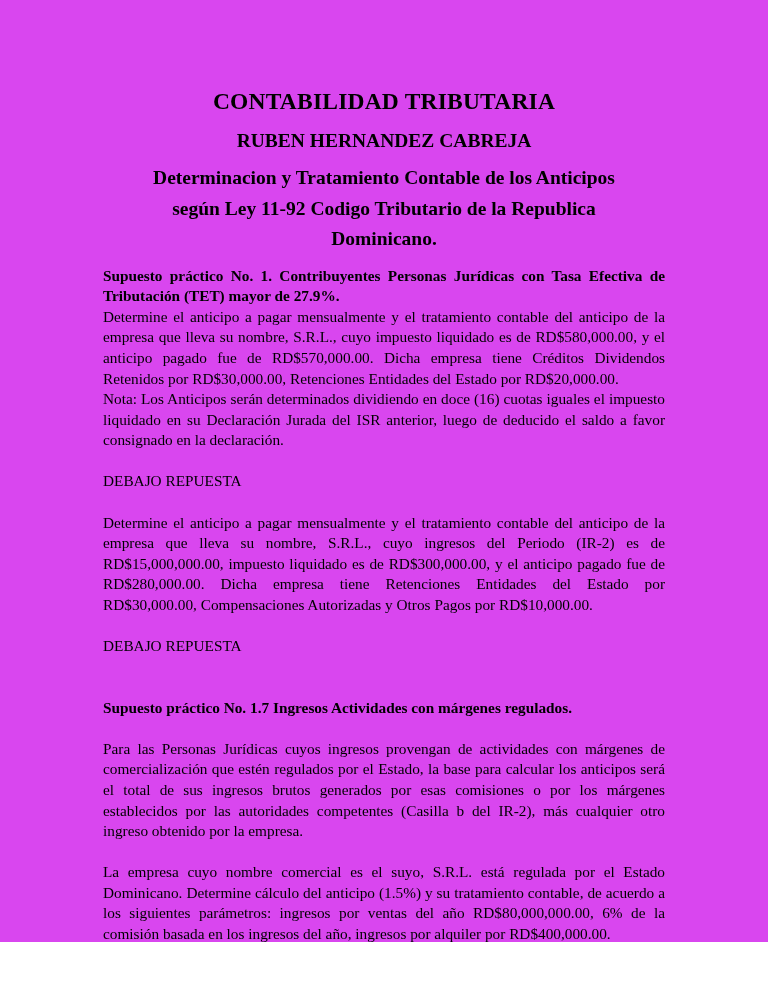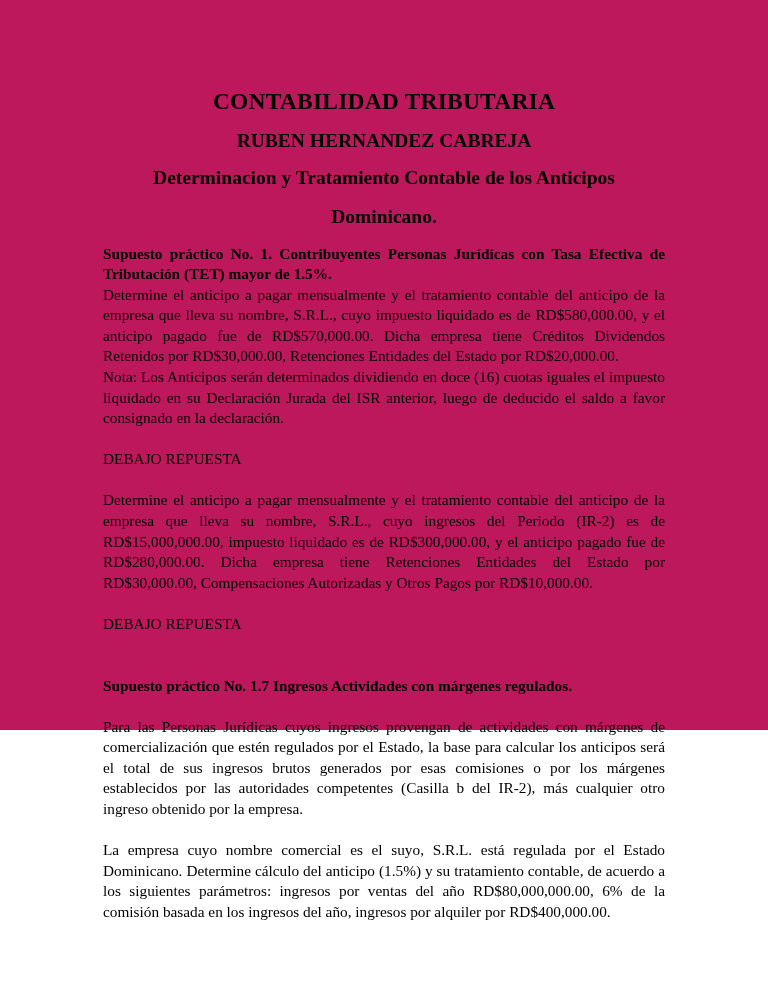--- a/index.html
+++ b/index.html
@@ -10,22 +10,22 @@
   body {
     width: 768px;
     height: 994px;
     font-family: "Liberation Serif", "DejaVu Serif", serif;
     color: #000000;
     -webkit-font-smoothing: antialiased;
   }
   .page {
     position: relative;
     width: 768px;
-    height: 730px;
-    background: #be185d;
+    height: 942px;
+    background: #d946ef;
     box-sizing: border-box;
     padding: 86px 103px 0 103px;
   }
   .doc-body {
     width: 562px;
   }
 
   
   .title-block {
     text-align: center;
@@ -41,21 +41,21 @@
   .title-author {
     font-size: 19.5px;
     font-weight: bold;
     line-height: 1.3;
     margin: 12px;
   }
   .title-sub {
     font-size: 19.5px;
     font-weight: bold;
     line-height: 1.34;
-    margin: 12px;
+    margin: 4px;
     padding: 0 4px;
   }
 
   
   p {
     margin: 0;
     font-size: 15.3px;
     line-height: 1.345;
     text-align: justify;
     text-justify: inter-word;
@@ -76,25 +76,26 @@
 </head>
 <body>
 
 <div class="page">
   <div class="doc-body">
 
     <div class="title-block">
       <div class="title-main">CONTABILIDAD TRIBUTARIA</div>
       <div class="title-author">RUBEN HERNANDEZ CABREJA</div>
       <div class="title-sub">Determinacion y Tratamiento Contable de los Anticipos</div>
+      <div class="title-sub">según Ley 11-92 Codigo Tributario de la Republica</div>
       <div class="title-sub">Dominicano.</div>
     </div>
 
     <div class="block">
-      <p class="bold">Supuesto práctico No. 1. Contribuyentes Personas Jurídicas con Tasa Efectiva de Tributación (TET) mayor de 1.5%.</p>
+      <p class="bold">Supuesto práctico No. 1. Contribuyentes Personas Jurídicas con Tasa Efectiva de Tributación (TET) mayor de 27.9%.</p>
       <p class="plain">Determine el anticipo a pagar mensualmente y el tratamiento contable del anticipo de la empresa que lleva su nombre, S.R.L., cuyo impuesto liquidado es de RD$580,000.00, y el anticipo pagado fue de RD$570,000.00. Dicha empresa tiene Créditos Dividendos Retenidos por RD$30,000.00, Retenciones Entidades del Estado por RD$20,000.00.</p>
       <p class="plain">Nota: Los Anticipos serán determinados dividiendo en doce (16) cuotas iguales el impuesto liquidado en su Declaración Jurada del ISR anterior, luego de deducido el saldo a favor consignado en la declaración.</p>
       <div class="spacer-line"></div>
       <p class="plain">DEBAJO REPUESTA</p>
     </div>
 
     <div class="spacer-line"></div>
 
     <div class="block">
       <p class="plain">Determine el anticipo a pagar mensualmente y el tratamiento contable del anticipo de la empresa que lleva su nombre, S.R.L., cuyo ingresos del Periodo (IR-2) es de RD$15,000,000.00, impuesto liquidado es de RD$300,000.00, y el anticipo pagado fue de RD$280,000.00. Dicha empresa tiene Retenciones Entidades del Estado por RD$30,000.00, Compensaciones Autorizadas y Otros Pagos por RD$10,000.00.</p>

